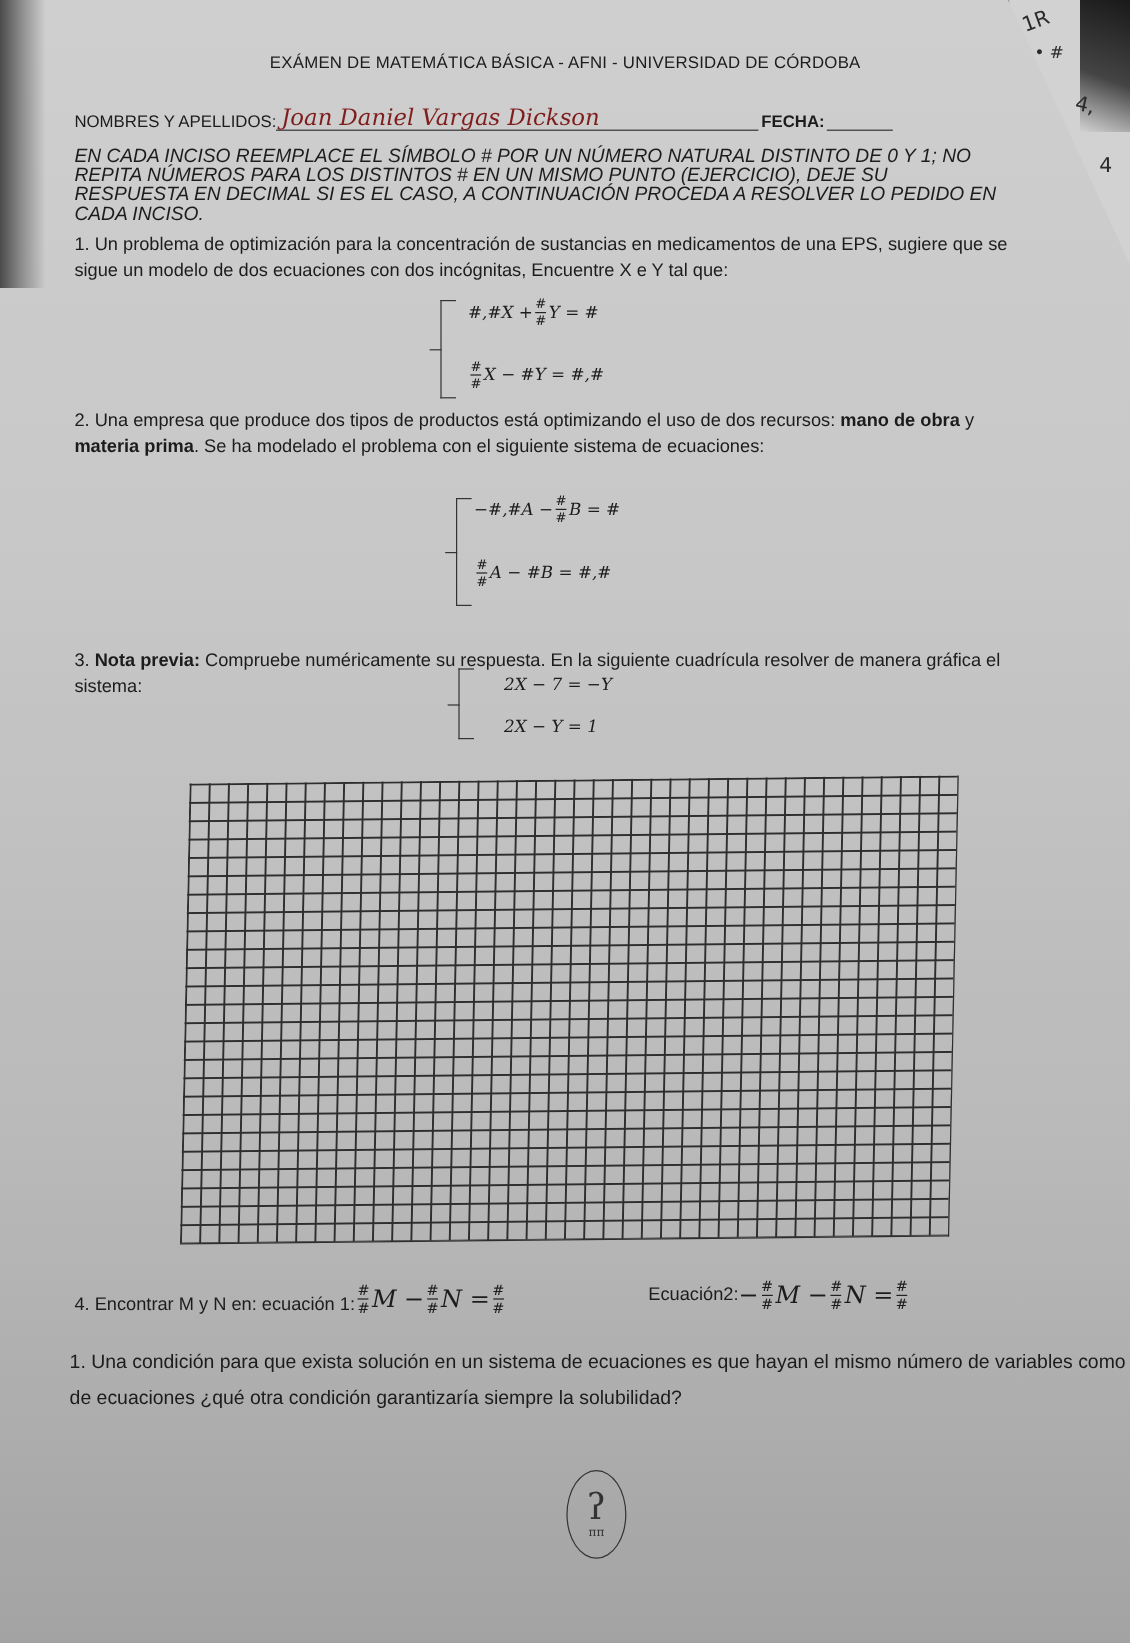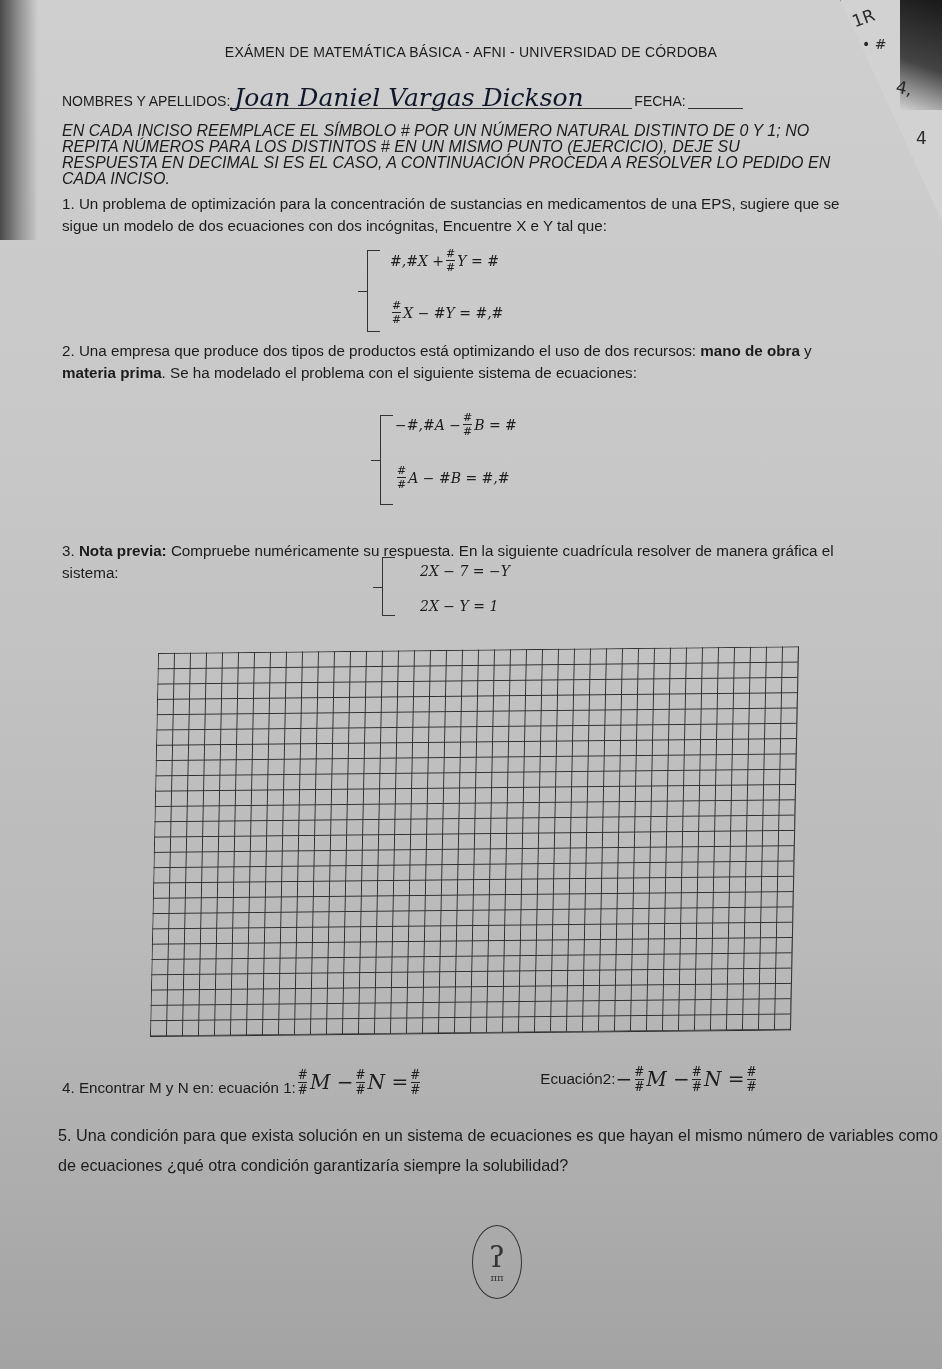--- a/index.html
+++ b/index.html
@@ -25,22 +25,22 @@
   }
   .back-sheet-dark {
     position:absolute; left:900px; top:0; width:60px; height:110px;
     background:linear-gradient(200deg,#151515 0%,#444 60%,rgba(80,80,80,0) 100%);
   }
   .hand-note { position:absolute; font-family:"DejaVu Sans", sans-serif; font-size:17px; color:#2a2a2a; }
   .title { position:absolute; left:0; width:942px; top:44px; text-align:center; font-size:14px; letter-spacing:0.2px; }
   .name-line { position:absolute; left:62px; top:88px; font-size:14px; display:flex; align-items:flex-end; }
   .name-value {
     display:inline-block; width:398px; border-bottom:1px solid #333;
-    font-family:"DejaVu Serif", serif; font-style:italic; font-size:25px; line-height:20px;
-    padding-left:4px; color:#0f172a;
+    font-family:"DejaVu Serif", serif; font-style:italic; font-size:19px; line-height:20px;
+    padding-left:4px; color:#7f1d1d;
   }
   .fecha-blank { display:inline-block; width:55px; border-bottom:1px solid #333; margin-left:2px; }
   .instructions {
     position:absolute; left:62px; top:123px; width:770px;
     font-size:16px; font-style:italic; line-height:16px; text-transform:none;
   }
   .q { position:absolute; left:62px; font-size:15.2px; line-height:22px; width:800px; }
   .q b { font-weight:bold; }
   .system { position:absolute; font-family:"DejaVu Serif", serif; font-size:14px; }
   .brace {
@@ -87,21 +87,21 @@
 <div class="hand-note" style="left:852px;top:8px;transform:rotate(-20deg);">1R</div>
 <div class="hand-note" style="left:862px;top:36px;font-size:14px;">• #</div>
 <div class="hand-note" style="left:896px;top:78px;transform:rotate(12deg);">4,</div>
 <div class="hand-note" style="left:916px;top:128px;">4</div>
 
 <div class="title">EXÁMEN DE MATEMÁTICA BÁSICA - AFNI -  UNIVERSIDAD DE CÓRDOBA</div>
 
 <div class="name-line">
   <span>NOMBRES Y APELLIDOS:</span>
   <span class="name-value">Joan Daniel Vargas Dickson</span>
-  <span style="margin-left:2px;">FECHA:</span>
+  <span style="margin-left:2px;font-weight:bold;">FECHA:</span>
   <span class="fecha-blank"></span>
 </div>
 
 <div class="instructions">EN CADA INCISO REEMPLACE EL SÍMBOLO # POR UN NÚMERO NATURAL DISTINTO DE 0 Y 1; NO REPITA NÚMEROS PARA LOS DISTINTOS # EN UN MISMO PUNTO (EJERCICIO), DEJE SU RESPUESTA EN DECIMAL SI ES EL CASO, A CONTINUACIÓN PROCEDA A RESOLVER LO PEDIDO EN CADA INCISO.</div>
 
 <div class="q" style="top:193px;">1. Un problema de optimización para la concentración de sustancias en medicamentos de una EPS, sugiere que se sigue un modelo de dos ecuaciones con dos incógnitas, Encuentre X e Y tal que:</div>
 <div class="system">
   <div class="brace" style="left:367px;top:250px;height:80px;"></div>
   <div class="eq" style="left:390px;top:248px;">
     <span class="math">#,#X +</span>
@@ -193,18 +193,18 @@
       </span>
     <span>N =</span>
     <span class="frac">
         <span>#</span>
         <span class="bar"></span>
         <span>#</span>
       </span>
   </span>
 </div>
 
-<div class="q" style="top:1120px;left:58px;width:885px;font-size:16.2px;line-height:30px;">5. Una condición para que exista solución en un sistema de ecuaciones es que hayan el mismo número de variables como de ecuaciones ¿qué otra condición garantizaría siempre la solubilidad?</div>
+<div class="q" style="top:1120px;left:58px;width:885px;font-size:16.2px;line-height:30px;">1. Una condición para que exista solución en un sistema de ecuaciones es que hayan el mismo número de variables como de ecuaciones ¿qué otra condición garantizaría siempre la solubilidad?</div>
 
 <div class="seal">
   <span class="glyph">ʔ</span>
   <span class="mark">ππ</span>
 </div>
 
 </body></html>

